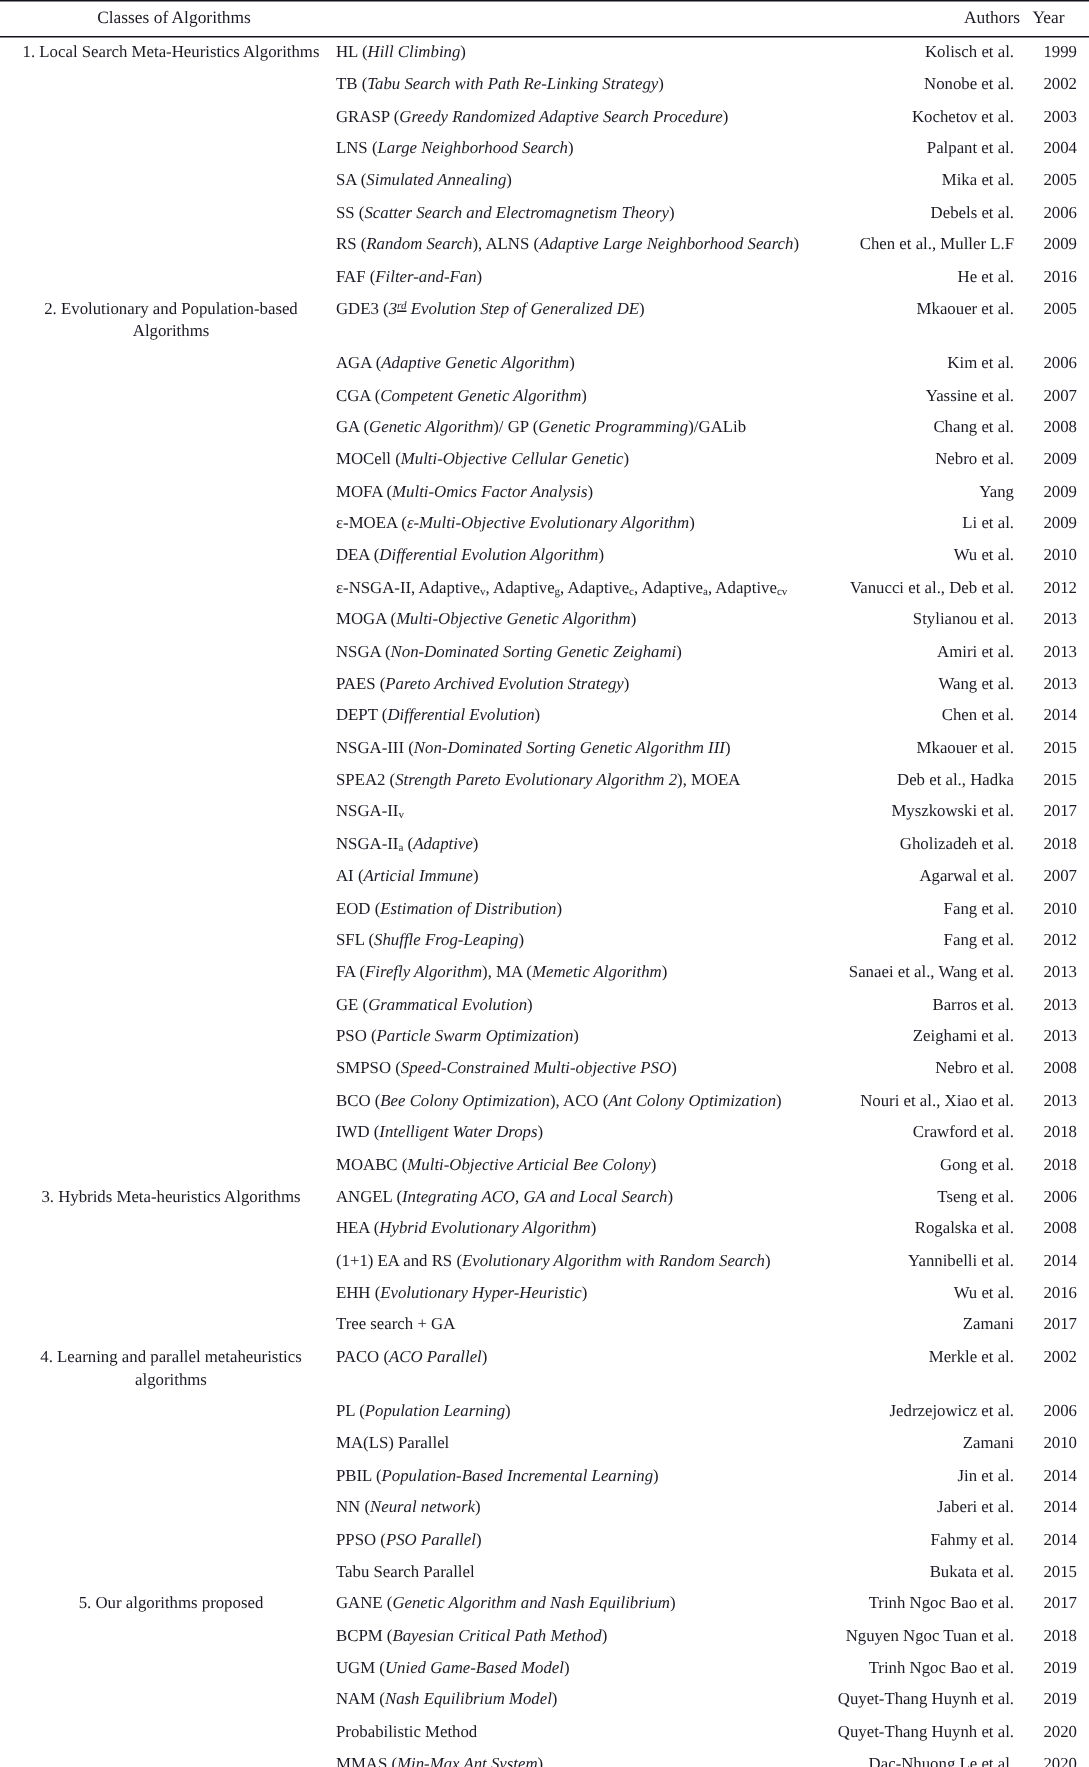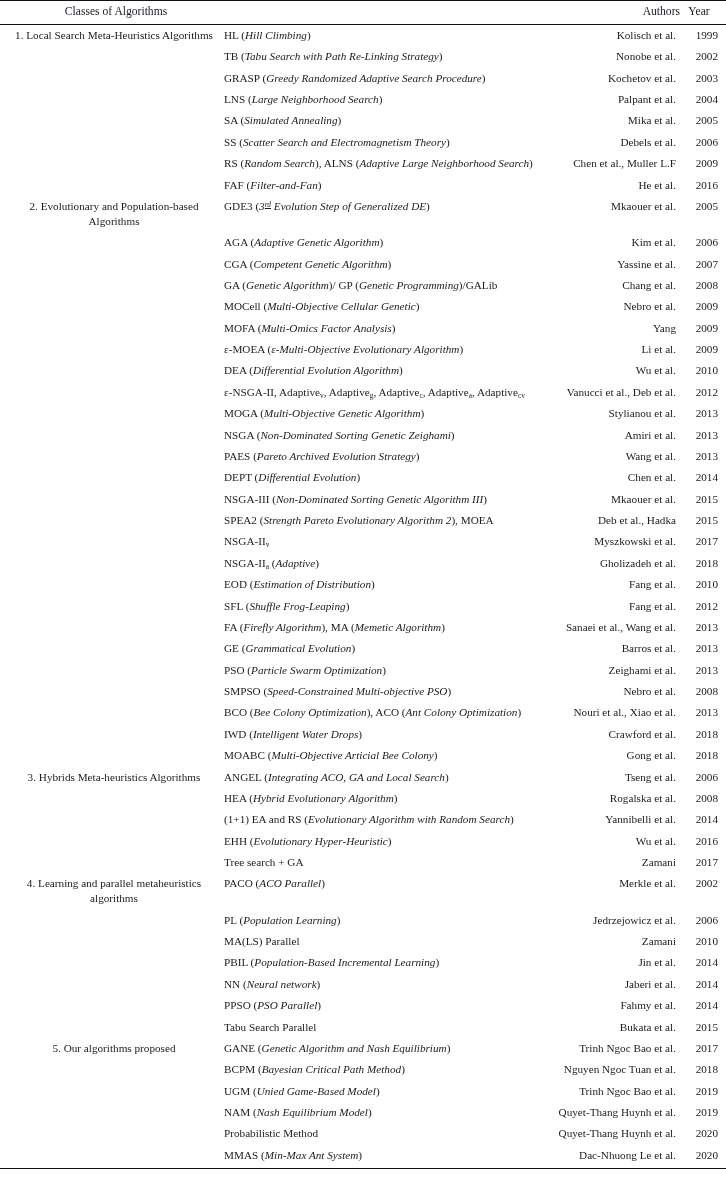--- a/index.html
+++ b/index.html
@@ -255,20 +255,26 @@
           <td class="d-year">2017</td>
         </tr>
         <tr>
           <td class="d-class"></td>
           <td class="d-alg">NSGA-II<sub>a</sub> (<i>Adaptive</i>)</td>
           <td class="d-auth">Gholizadeh et al.</td>
           <td class="d-year">2018</td>
         </tr>
         <tr>
           <td class="d-class"></td>
+          <td class="d-alg">AI (<i>Articial Immune</i>)</td>
+          <td class="d-auth">Agarwal et al.</td>
+          <td class="d-year">2007</td>
+        </tr>
+        <tr>
+          <td class="d-class"></td>
           <td class="d-alg">EOD (<i>Estimation of Distribution</i>)</td>
           <td class="d-auth">Fang et al.</td>
           <td class="d-year">2010</td>
         </tr>
         <tr>
           <td class="d-class"></td>
           <td class="d-alg">SFL (<i>Shuffle Frog-Leaping</i>)</td>
           <td class="d-auth">Fang et al.</td>
           <td class="d-year">2012</td>
         </tr>

